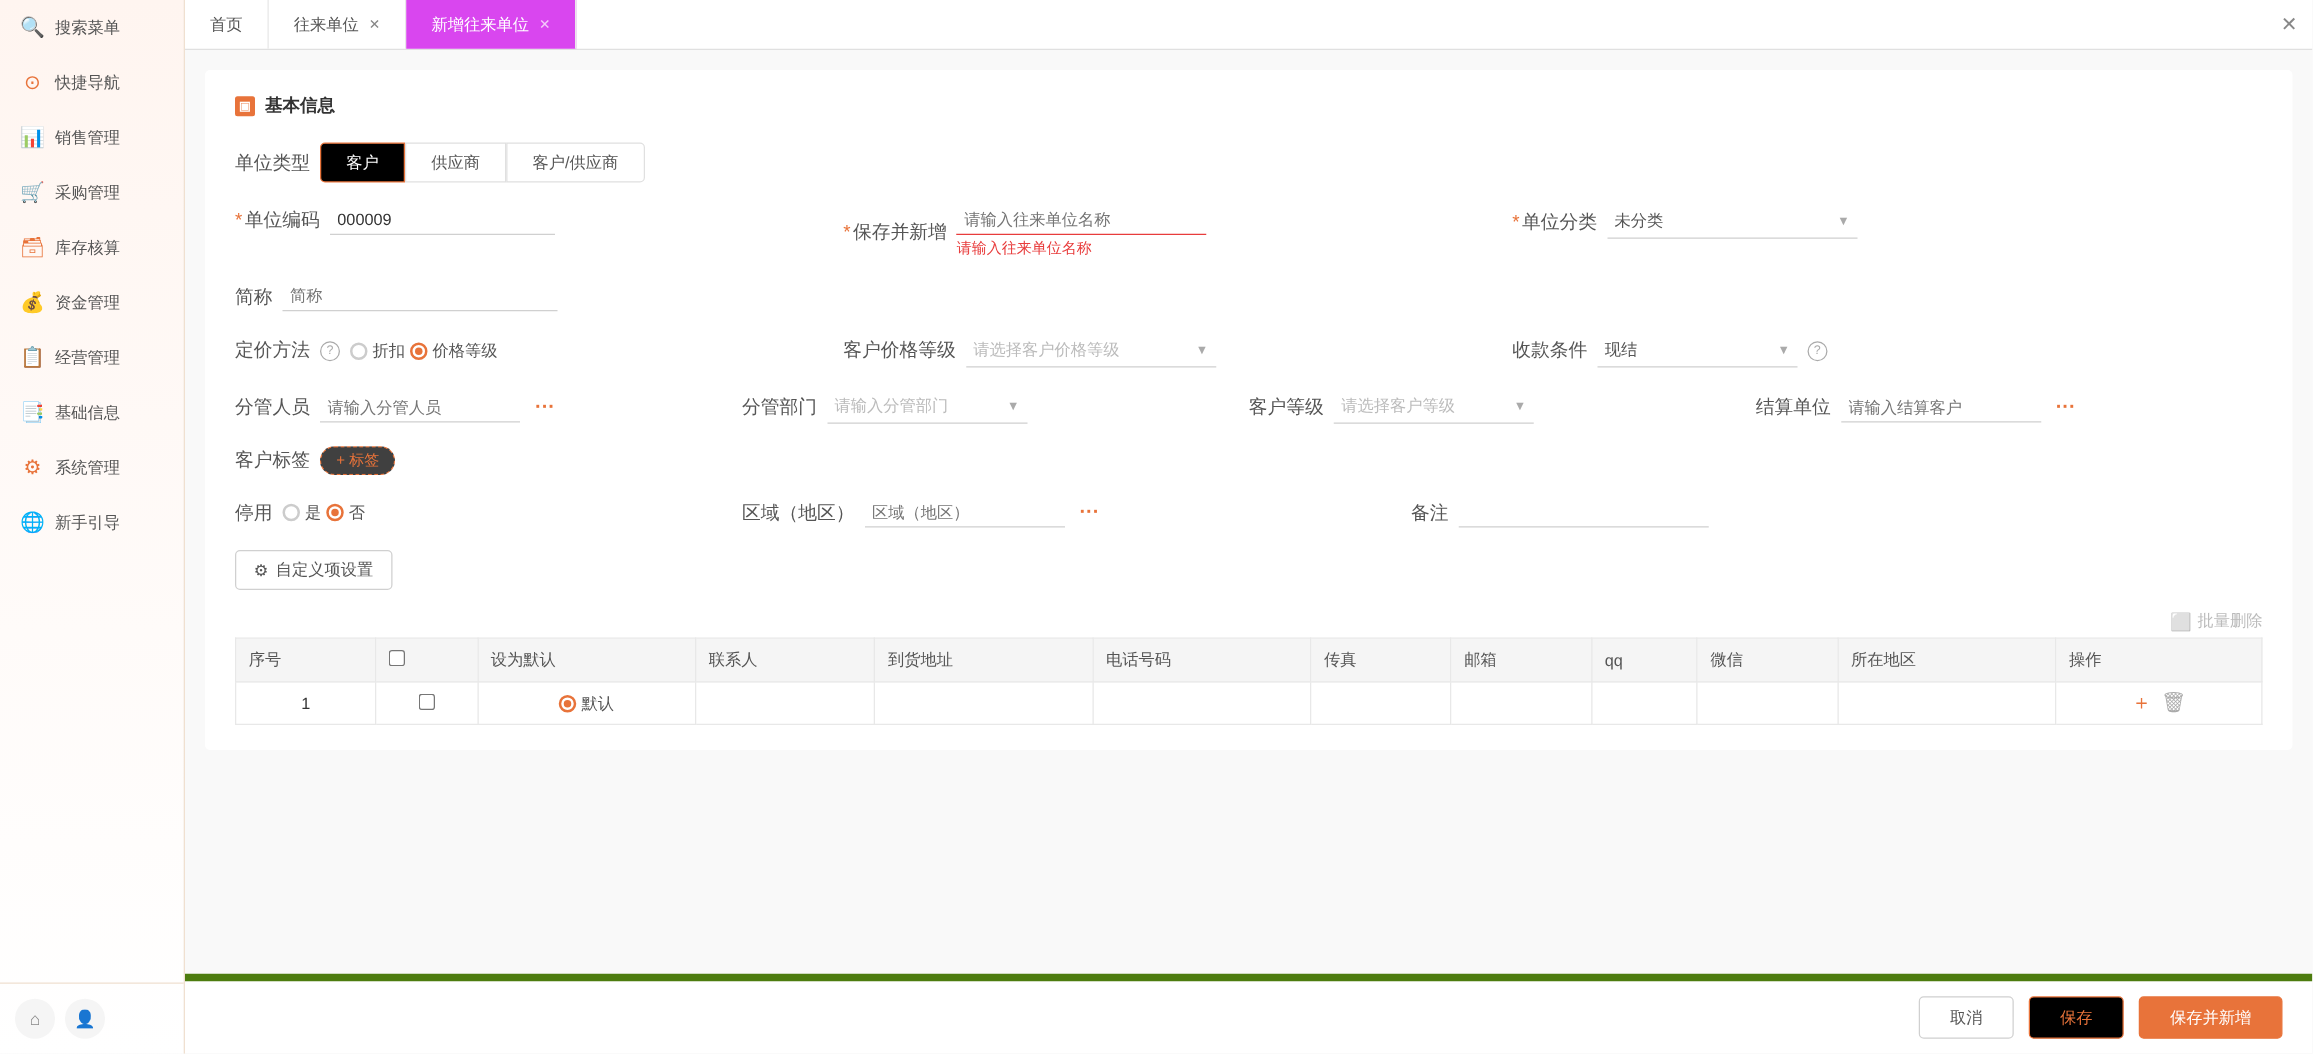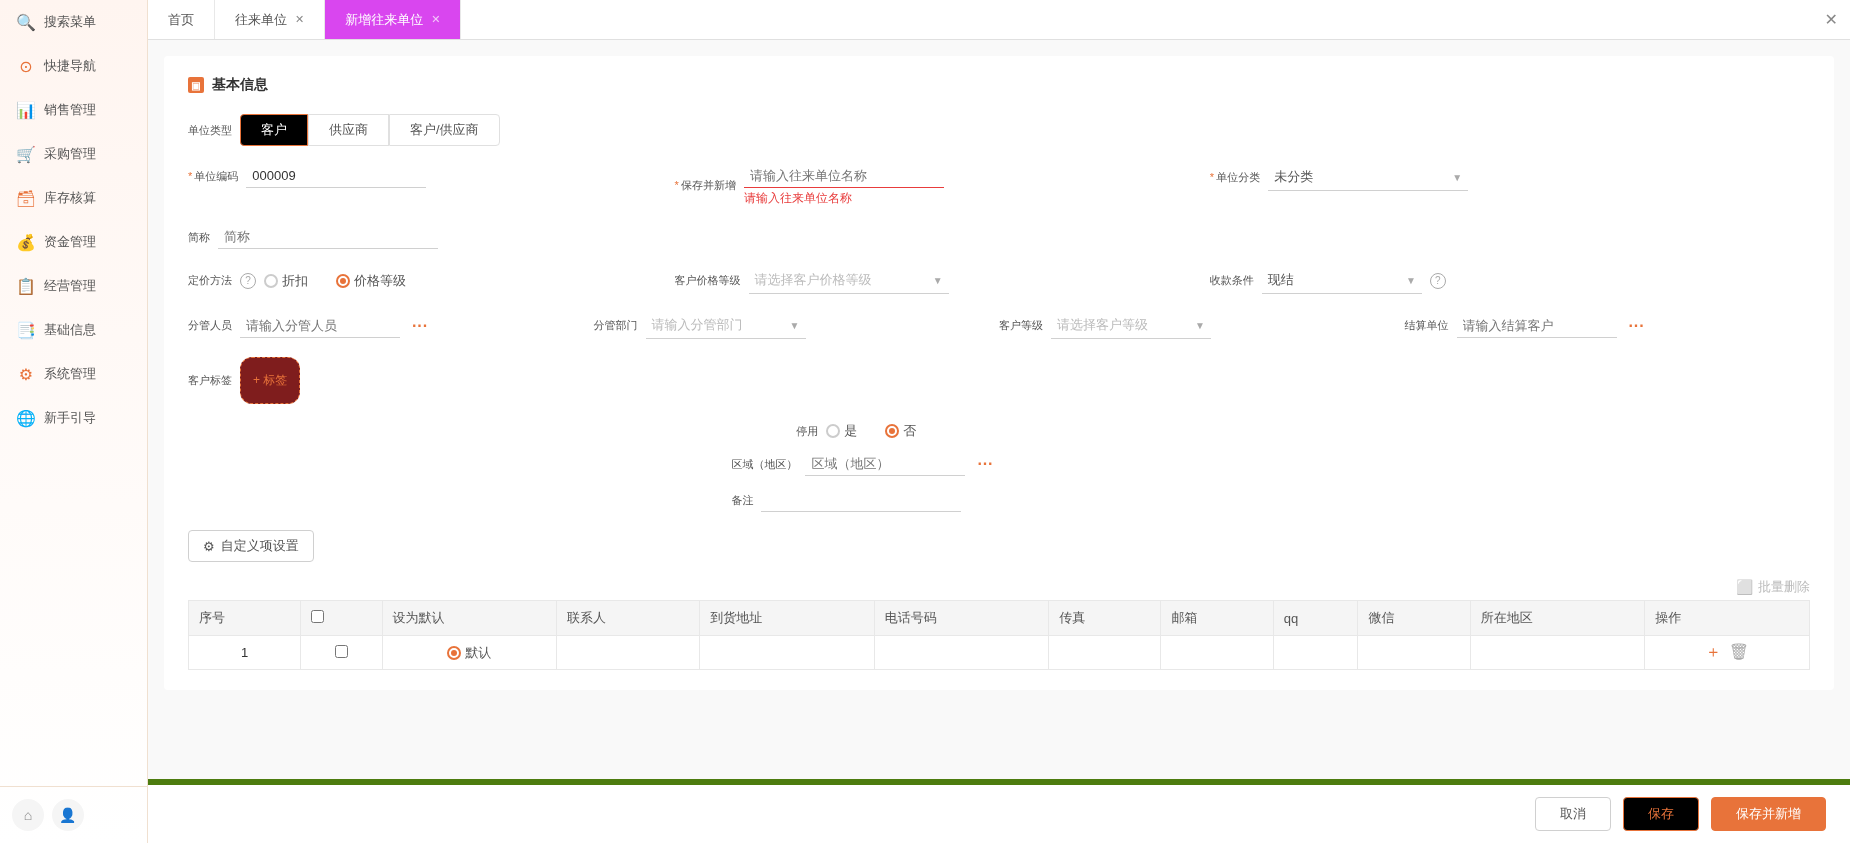--- a/index.html
+++ b/index.html
@@ -167,21 +167,21 @@
       gap: 12px 0;
     }
     .form-field {
       display: flex;
       align-items: center;
       gap: 8px;
       min-width: 0;
     }
     .field-label {
       color: #555;
-      font-size: 11px;
+      font-size: 15px;
       white-space: nowrap;
       flex-shrink: 0;
     }
     .required { color: #e8733a; margin-right: 2px; }
     .field-input {
       border: none;
       border-bottom: 1px solid #d0d0d0;
       outline: none;
       padding: 4px 6px;
       font-size: 13px;
@@ -206,21 +206,21 @@
       min-width: 120px;
       color: #555;
       font-size: 13px;
     }
     .field-select .select-value { flex: 1; }
     .field-select .chevron { color: #aaa; font-size: 10px; }
 
     .radio-group {
       display: flex;
       align-items: center;
-      gap: 28px;
+      gap: 4px;
       justify-content: center;
     }
     .radio-item {
       display: flex;
       align-items: center;
       gap: 4px;
       cursor: pointer;
       font-size: 13px;
       color: #555;
     }
@@ -256,24 +256,24 @@
       display: flex; align-items: center; justify-content: center;
       font-size: 10px;
       color: #aaa;
       cursor: pointer;
     }
 
     .tag-btn {
       border: 1px dashed #e8733a;
       color: #e8733a;
       border-radius: 12px;
-      padding: 14px 12px;
+      padding: 2px 12px;
       font-size: 12px;
       cursor: pointer;
-      background: #7f1d1d;
+      background: #404040;
     }
 
     
     .custom-settings-btn {
       display: flex;
       align-items: center;
       gap: 6px;
       border: 1px solid #d0d0d0;
       border-radius: 4px;
       padding: 6px 14px;
@@ -534,21 +534,21 @@
         </div>
       </div>
 
       <div class="form-row" style="align-items:center;">
         <div class="form-field">
           <span class="field-label">客户标签</span>
           <button class="tag-btn">+ 标签</button>
         </div>
       </div>
 
-      <div class="form-row" style="align-items:center;flex-direction:column;">
+      <div class="form-row" style="align-items:center;">
         <div class="form-field" style="width:25%;">
           <span class="field-label">停用</span>
           <div class="radio-group">
             <div class="radio-item">
               <div class="radio-circle"></div>
               <span>是</span>
             </div>
             <div class="radio-item">
               <div class="radio-circle checked"></div>
               <span>否</span>

